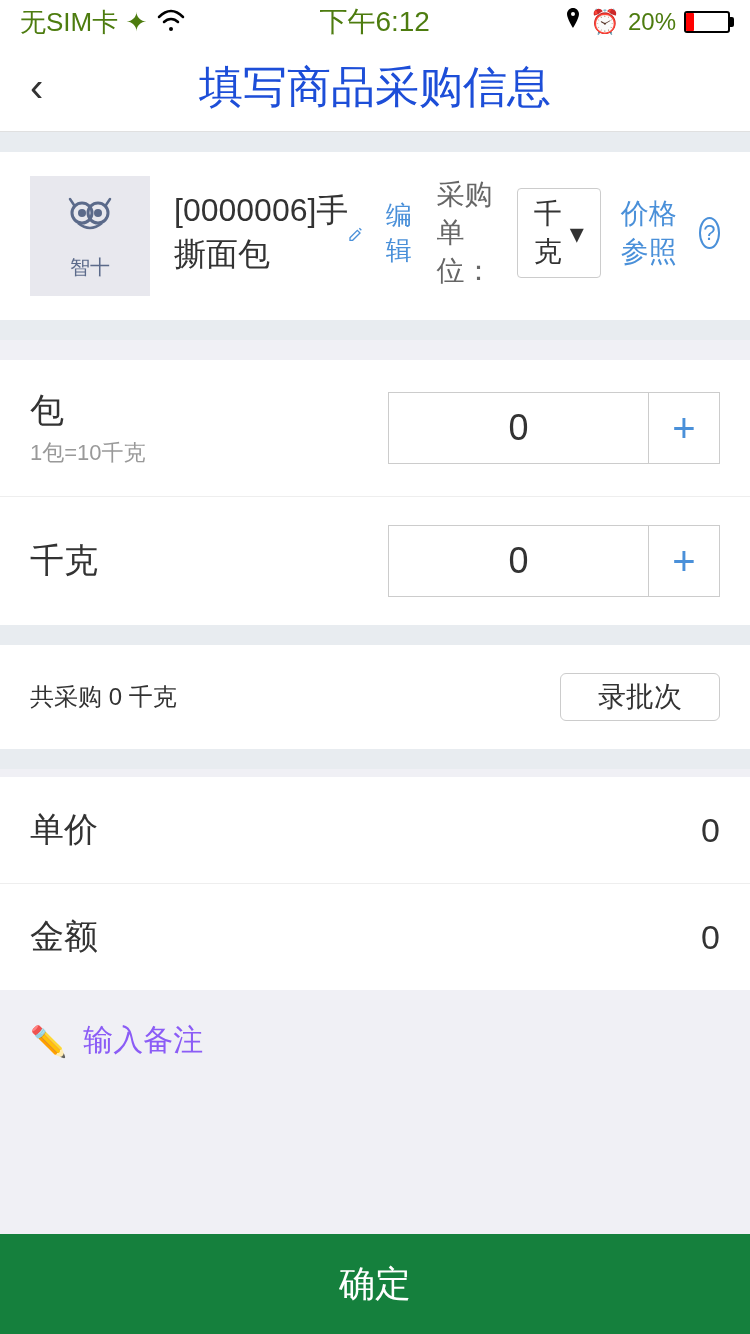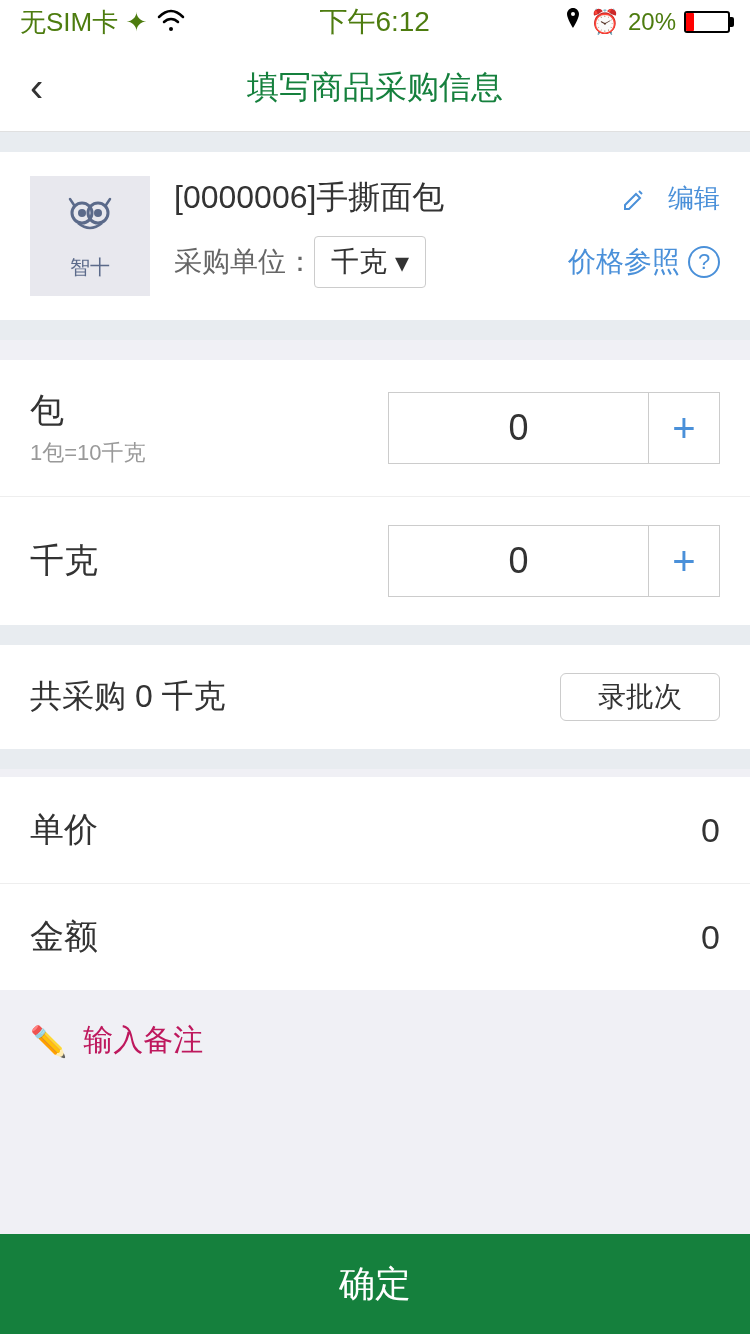--- a/index.html
+++ b/index.html
@@ -65,23 +65,23 @@
       border-bottom: 1px solid #e0e0e0;
     }
     .nav-back {
       position: absolute;
       left: 30px;
       font-size: 40px;
       color: #333;
       cursor: pointer;
     }
     .nav-title {
-      font-size: 32px;
+      font-size: 44px;
       font-weight: 500;
-      color: #15803d;
+      color: #1d4ed8;
     }
 
     
     .divider {
       height: 20px;
       background: #e8ecf0;
     }
 
     
     .product-card {
@@ -107,21 +107,21 @@
       color: #5b6a8a;
     }
     .owl-label {
       font-size: 20px;
       color: #5b6a8a;
       margin-top: 4px;
     }
     .product-info {
       flex: 1;
       display: flex;
-      flex-direction: column;
+      flex-direction: row;
       gap: 16px;
     }
     .product-name-row {
       display: flex;
       justify-content: space-between;
       align-items: center;
     }
     .product-name {
       font-size: 32px;
       color: #333;
@@ -233,21 +233,21 @@
     .summary-section {
       background: #fff;
       padding: 28px 30px;
       display: flex;
       align-items: center;
       justify-content: space-between;
       border-top: 20px solid #e8ecf0;
       border-bottom: 20px solid #e8ecf0;
     }
     .summary-text {
-      font-size: 32px;
+      font-size: 24px;
       color: #333;
     }
     .record-btn {
       width: 160px;
       height: 48px;
       border: 1px solid #ccc;
       background: #fff;
       border-radius: 6px;
       display: flex;
       align-items: center;
@@ -290,21 +290,21 @@
       min-height: 300px;
       align-items: flex-start;
     }
     .pencil-icon {
       font-size: 30px;
       color: #999;
       margin-top: 4px;
     }
     .notes-placeholder {
       font-size: 30px;
-      color: #be185d;
+      color: #8b5cf6;
     }
 
     
     .confirm-btn {
       position: fixed;
       bottom: 0;
       left: 0;
       width: 750px;
       height: 100px;
       background: #15803d;

